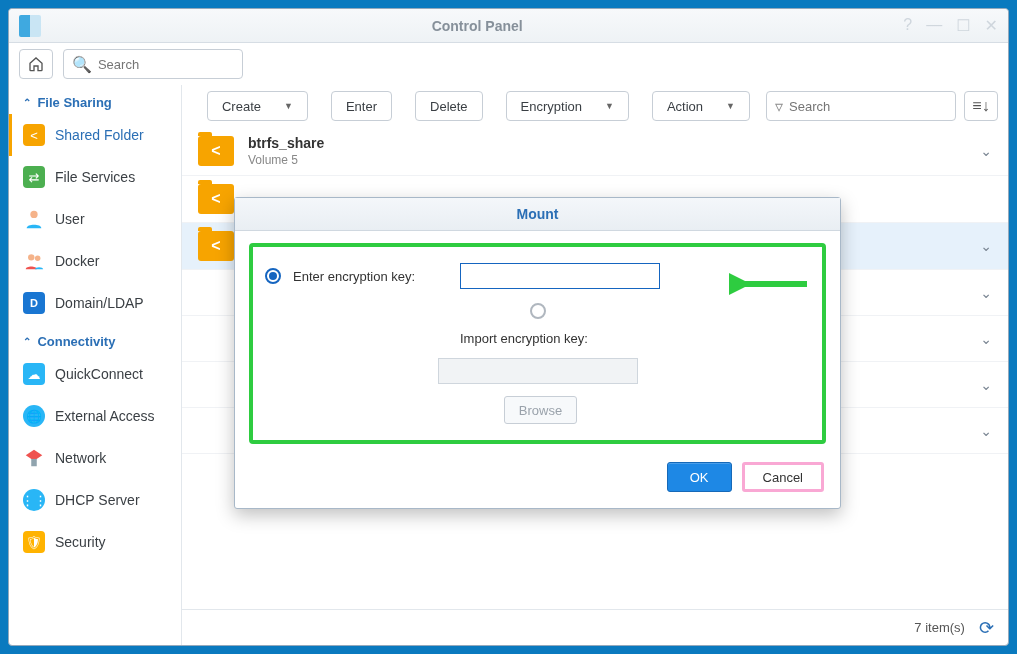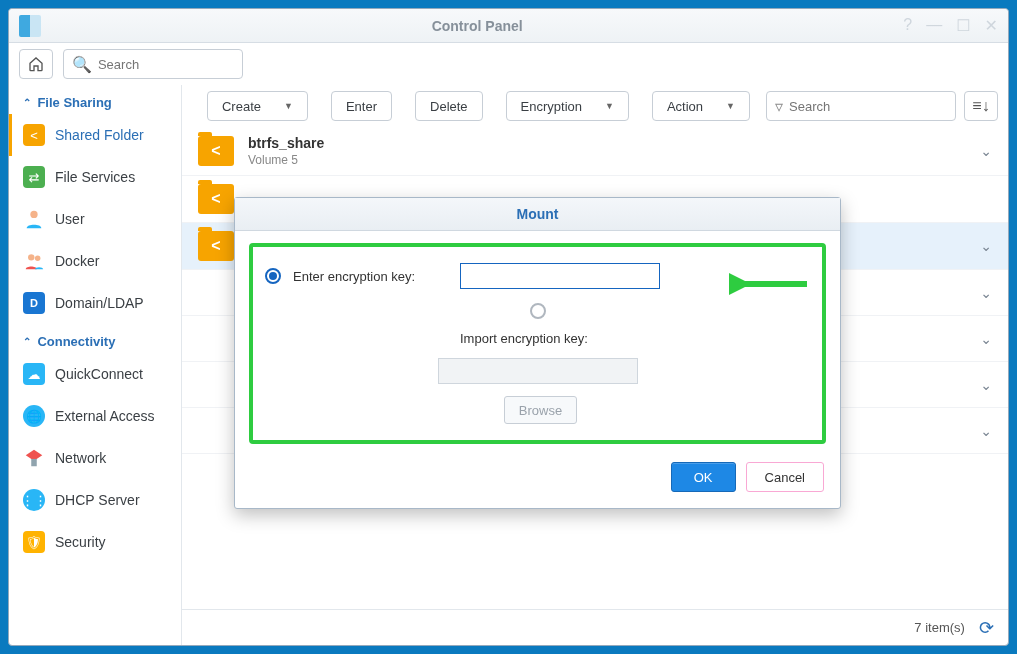--- a/index.html
+++ b/index.html
@@ -58,21 +58,21 @@
   .opt-row { display: flex; align-items: center; gap: 12px; margin: 6px 0 14px; }
   .radio { width: 16px; height: 16px; border: 2px solid #1565c0; border-radius: 50%; display:inline-flex;align-items:center;justify-content:center; flex-shrink:0;}
   .radio.empty { border-color: #b0b7bf; }
   .radio .dot { width: 8px; height: 8px; background: #1565c0; border-radius: 50%; }
   .opt-label { width: 155px; font-size: 13px; color: #333; }
   .txt-input { width: 200px; height: 26px; border: 1px solid #1565c0; background: #fff; padding: 0 6px; }
   .txt-input.disabled { border-color: #cfd6dd; background: #f1f3f5; }
   .browse-btn { height: 28px; padding: 0 14px; border: 1px solid #c7ced6; border-radius: 3px; background: #f7f9fb; color: #9aa2ab; font-size: 13px; margin-left: 6px; cursor: not-allowed; }
   .dlg-footer { display:flex; justify-content:flex-end; gap:10px; padding: 14px 16px 16px; }
   .btn-primary { background: #1e88e5; border: 1px solid #1669b8; color: #fff; height: 30px; padding: 0 22px; border-radius: 3px; font-size: 13px; cursor:pointer; box-shadow: inset 0 1px 0 rgba(255,255,255,.2);}
-  .btn-cancel { background: #fff; border: 1px solid #f9a8d4; color: #333; height: 30px; padding: 0 18px; border-radius: 3px; font-size: 13px; cursor:pointer;}
+  .btn-cancel { background: #fff; border: 3px solid #f9a8d4; color: #333; height: 30px; padding: 0 18px; border-radius: 3px; font-size: 13px; cursor:pointer;}
   .arrow { position: absolute; left: 720px; top: 260px; z-index: 101; }
   .arrow svg { width: 80px; height: 30px; }
   
 </style>
 </head>
 <body>
 
 <div class="window">
   <div class="titlebar">
     <div class="app-icon"></div>

